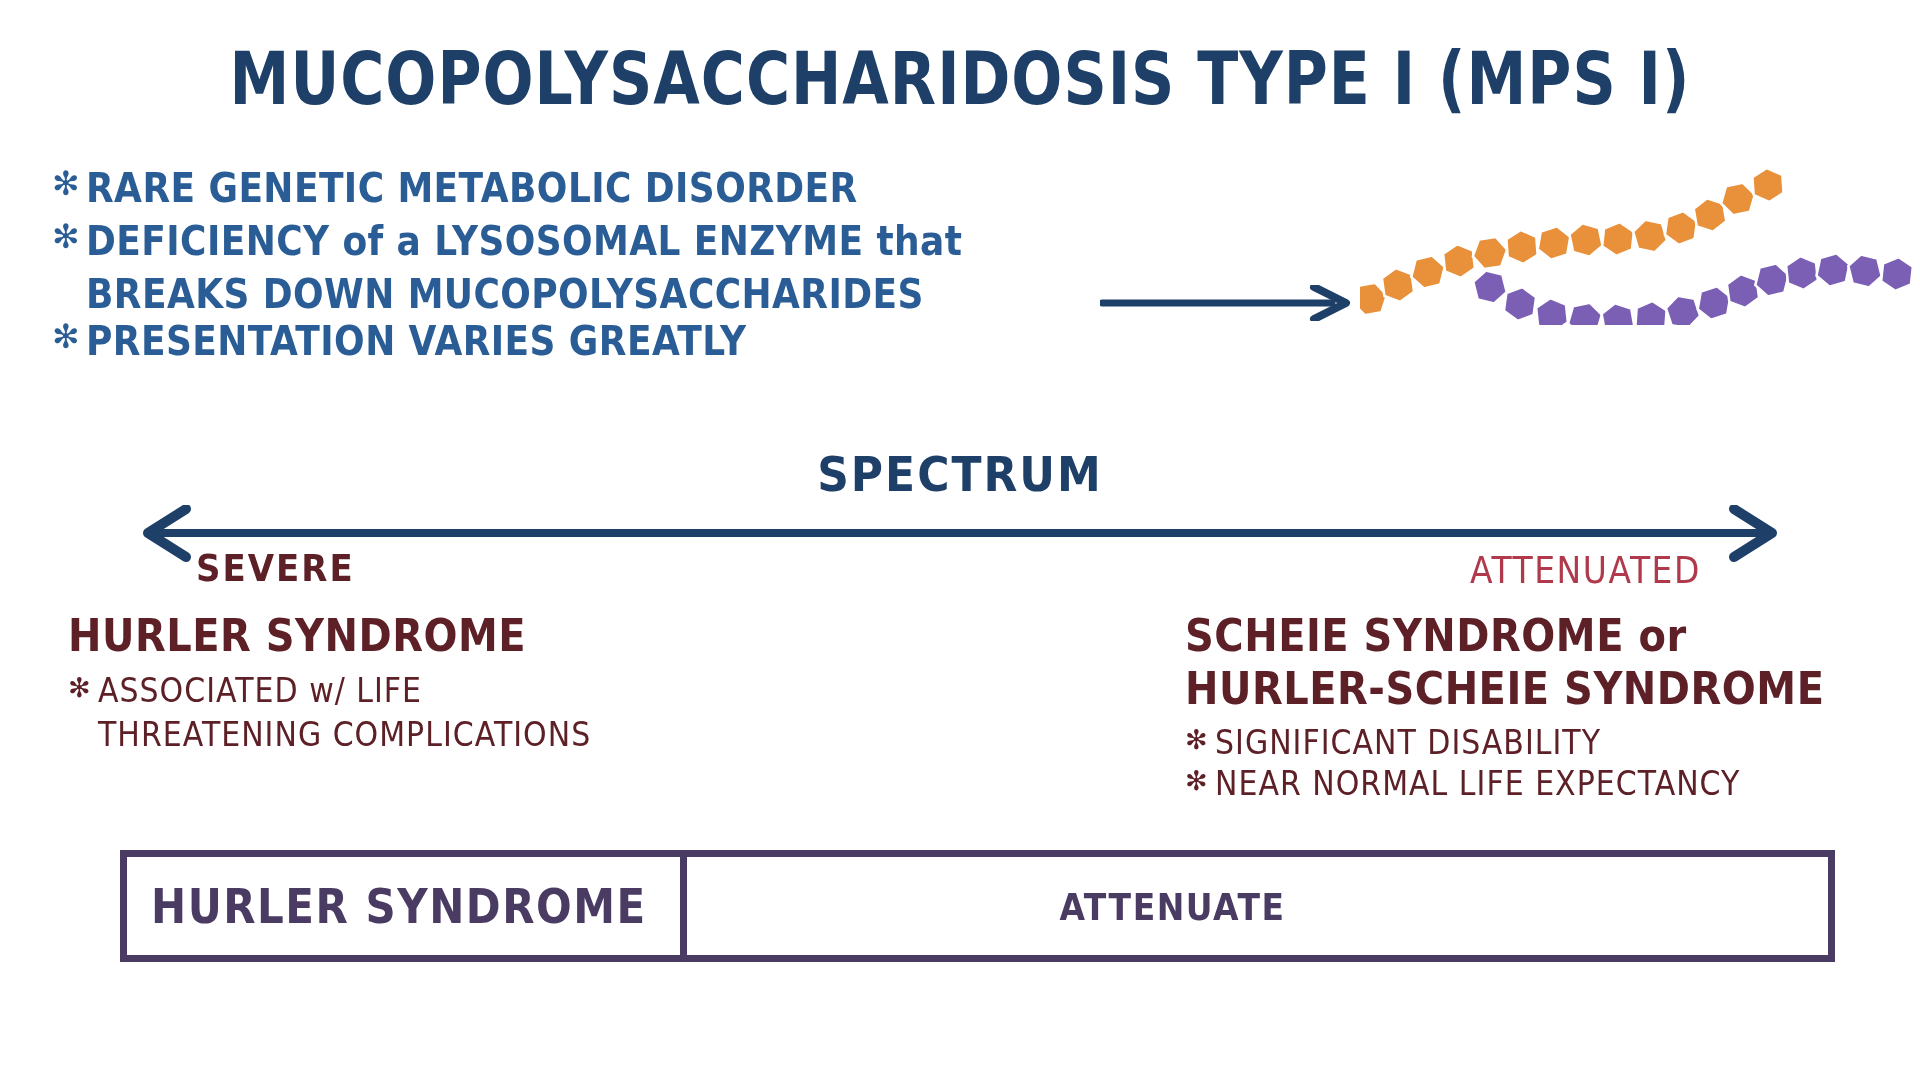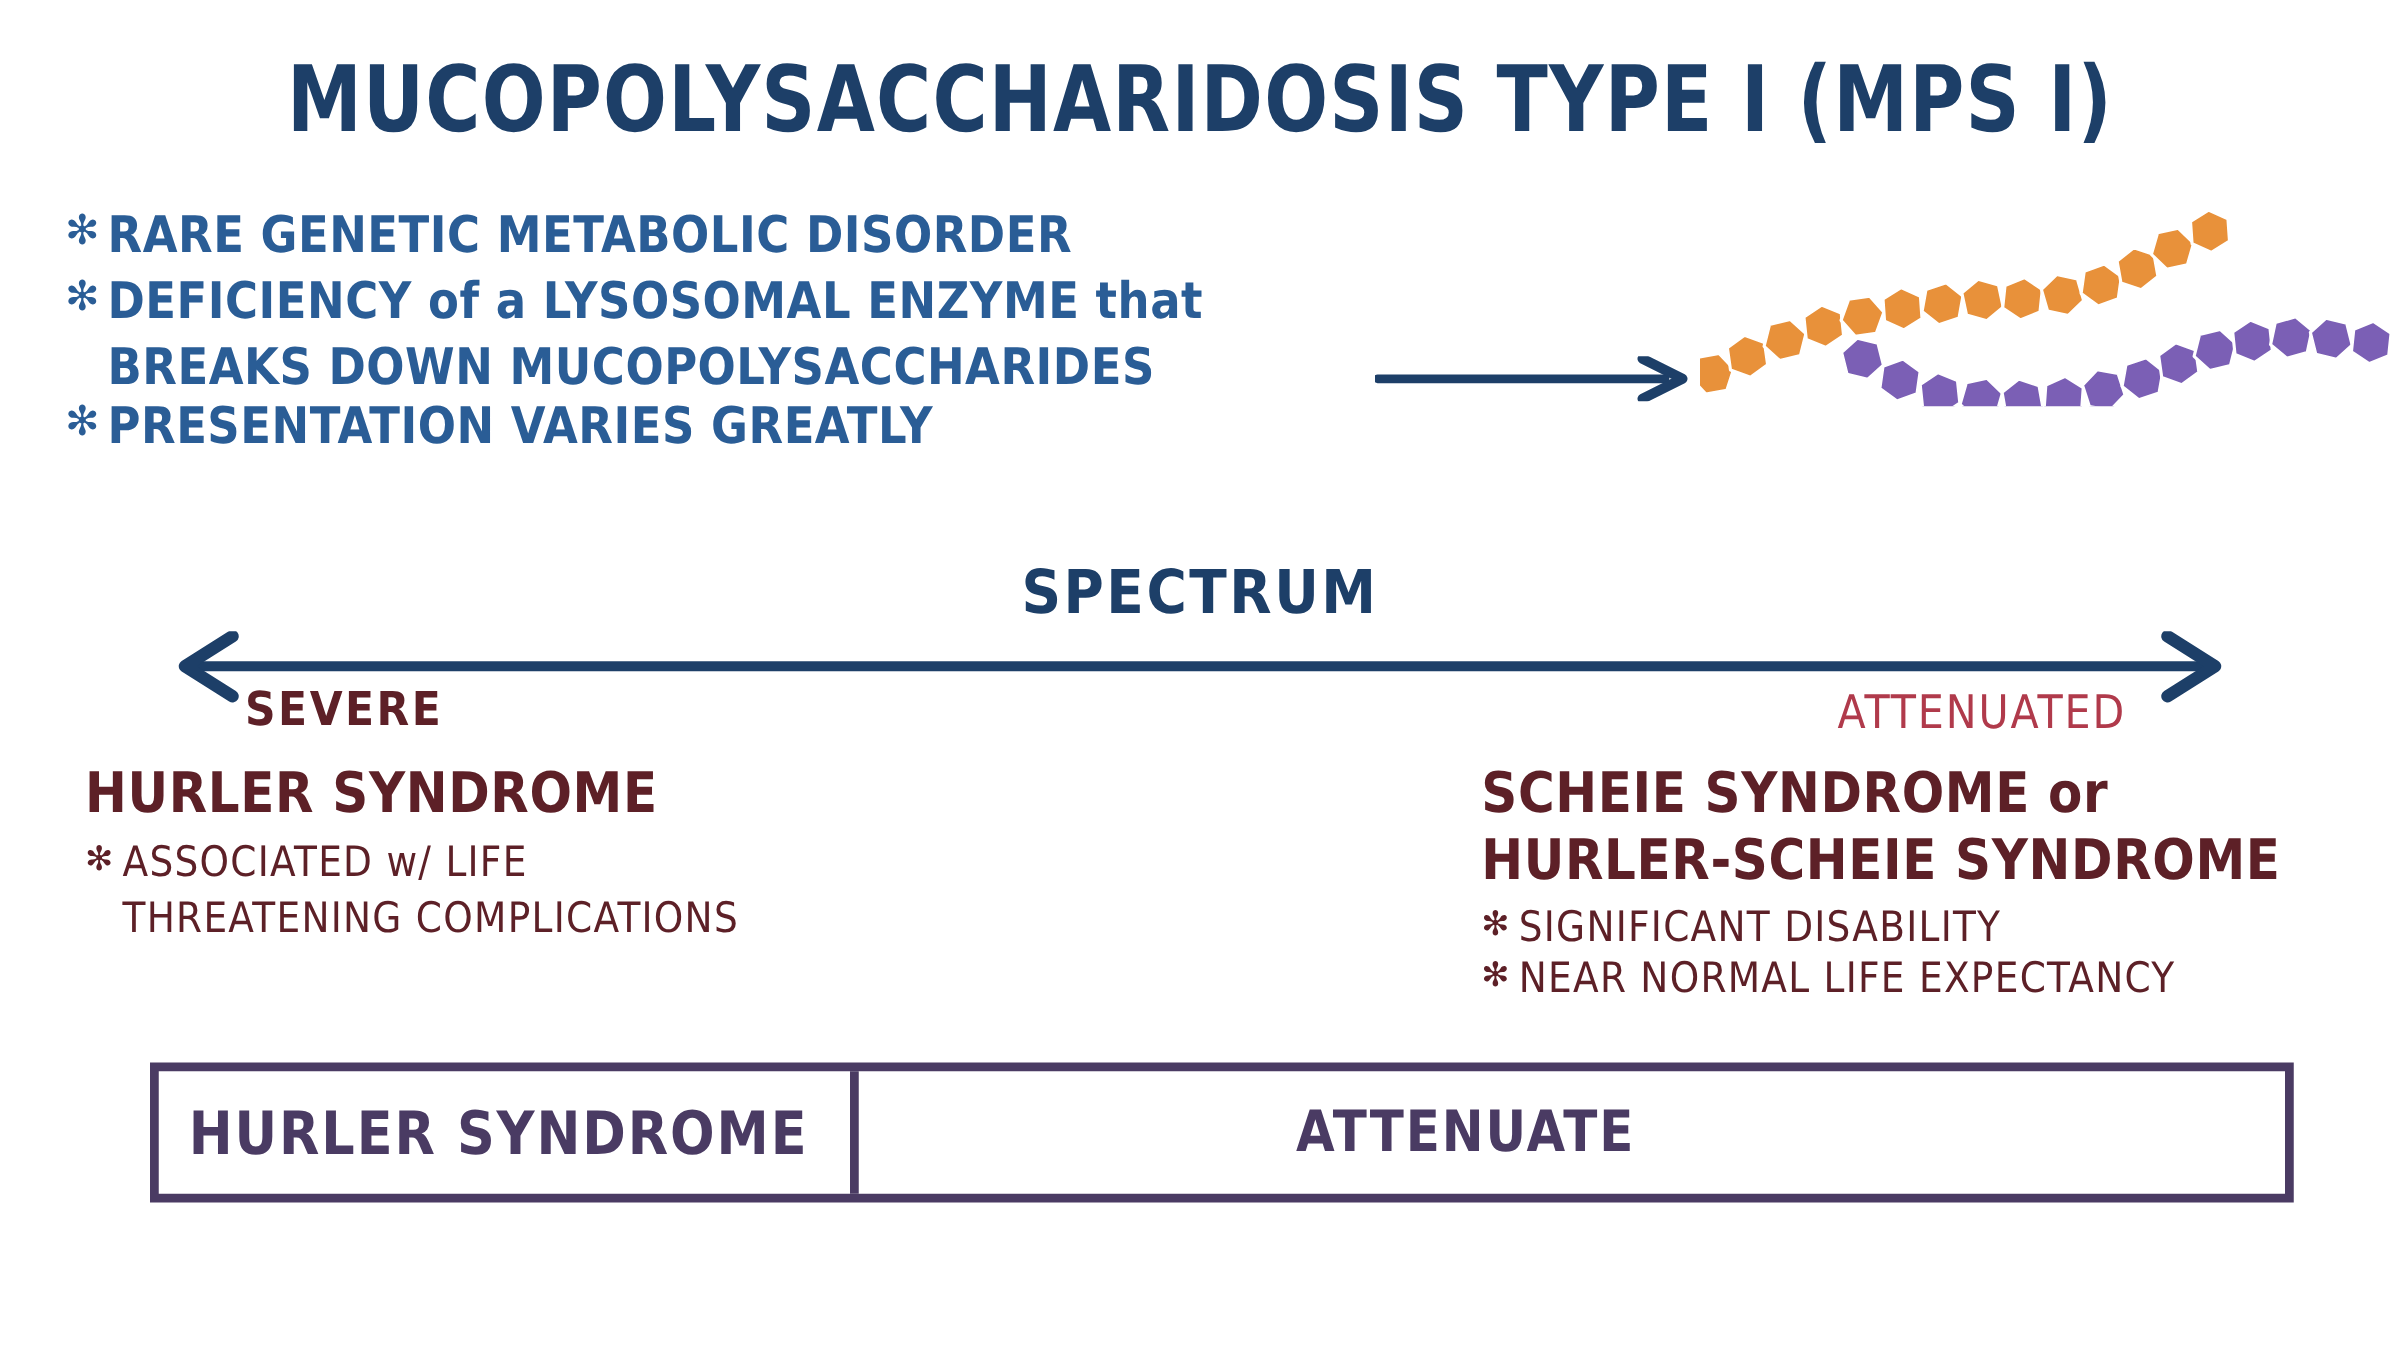--- a/index.html
+++ b/index.html
@@ -199,21 +199,21 @@
   #seg-hurler {
     flex: 0 0 560px;
     border-right: 7px solid #4a3b63;
     padding-left: 24px;
     font-size: 42px;
   }
   #seg-attenuated {
     flex: 1 1 auto;
     justify-content: center;
     padding-right: 170px;
-    font-size: 40px;
+    font-size: 33px;
   }
   .seg span {
     transform: scaleY(1.14);
     transform-origin: left center;
     display: inline-block;
   }
 </style>
 </head>
 <body>
 

